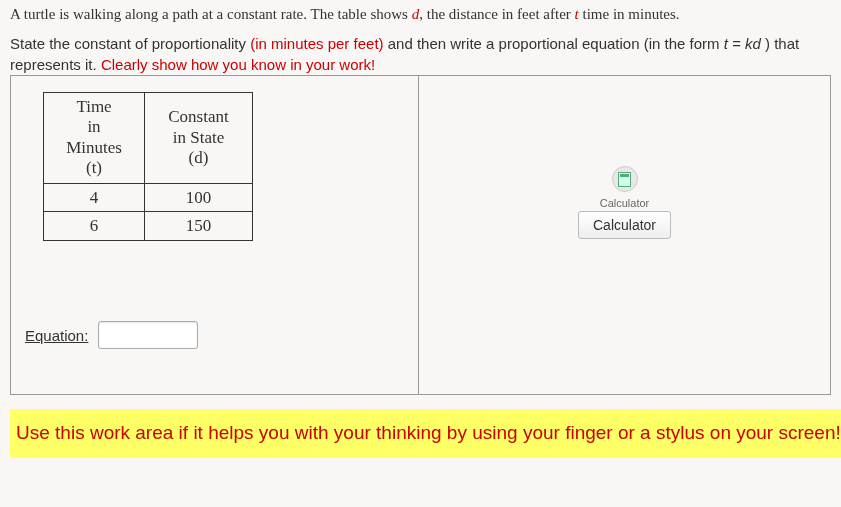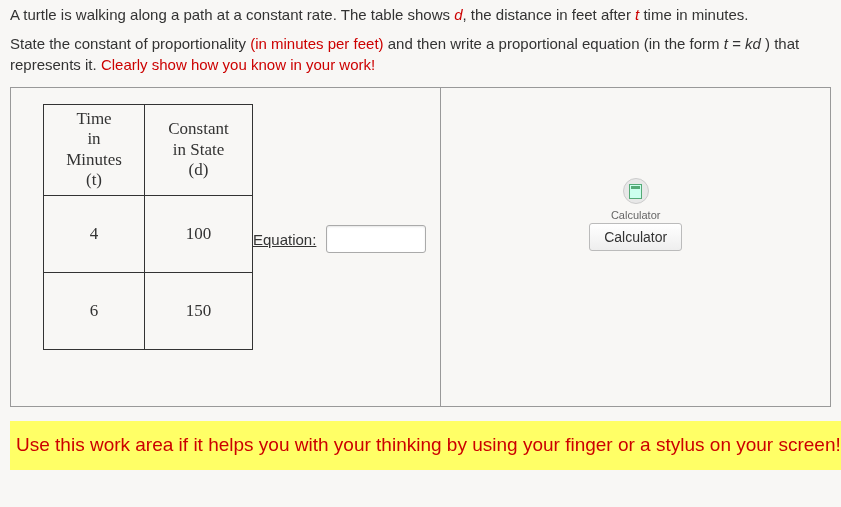--- a/index.html
+++ b/index.html
@@ -6,37 +6,38 @@
     body {
       font-family: Arial, sans-serif;
       width: 841px;
       height: 507px;
       background: #f8f7f5;
       color: #333;
       padding: 4px 10px;
       font-size: 15px;
       line-height: 1.4;
     }
-    .intro { margin-bottom: 8px; }
+    .intro { margin-bottom: 8px; font-family: Liberation Serif, serif; }
     .intro .var-d { color: #c00; font-style: italic; }
     .intro .var-t { color: #c00; font-style: italic; }
-    .instructions { margin-bottom: 12px; }
+    .instructions { margin-bottom: 0; }
     .red { color: #c00; }
     .form-eq { font-style: italic; }
     .main-box {
       border: 1px solid #999;
       display: flex;
       height: 320px;
     }
     .left-panel {
       flex: 1;
       border-right: 1px solid #999;
       padding: 16px 14px;
       display: flex;
-      flex-direction: row;
+      flex-direction: column;
+      gap: 40px;
     }
     .right-panel {
       flex: 1;
       padding: 16px;
       display: flex;
       flex-direction: column;
       align-items: center;
       justify-content: flex-start;
       padding-top: 90px;
     }

